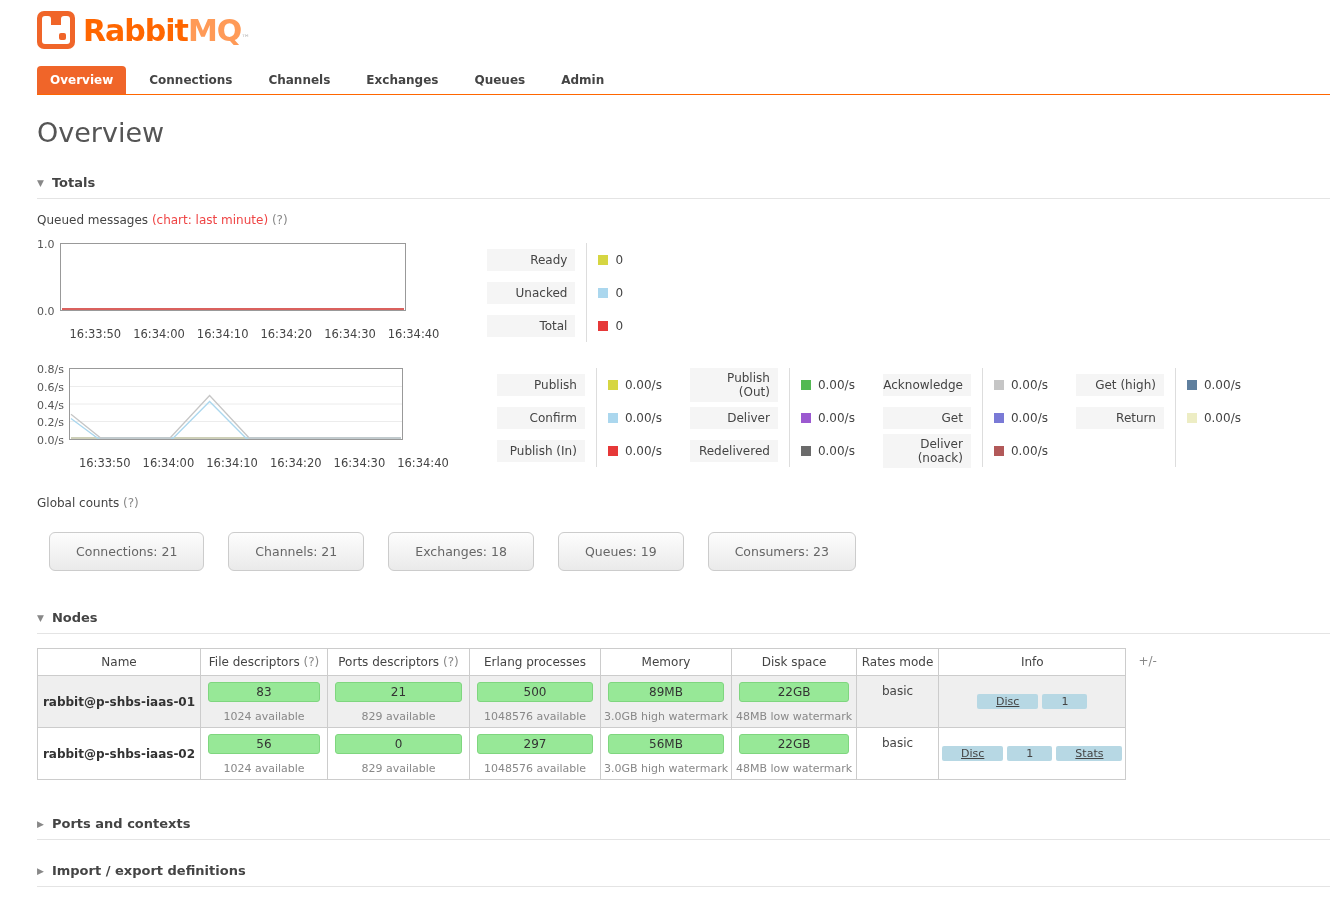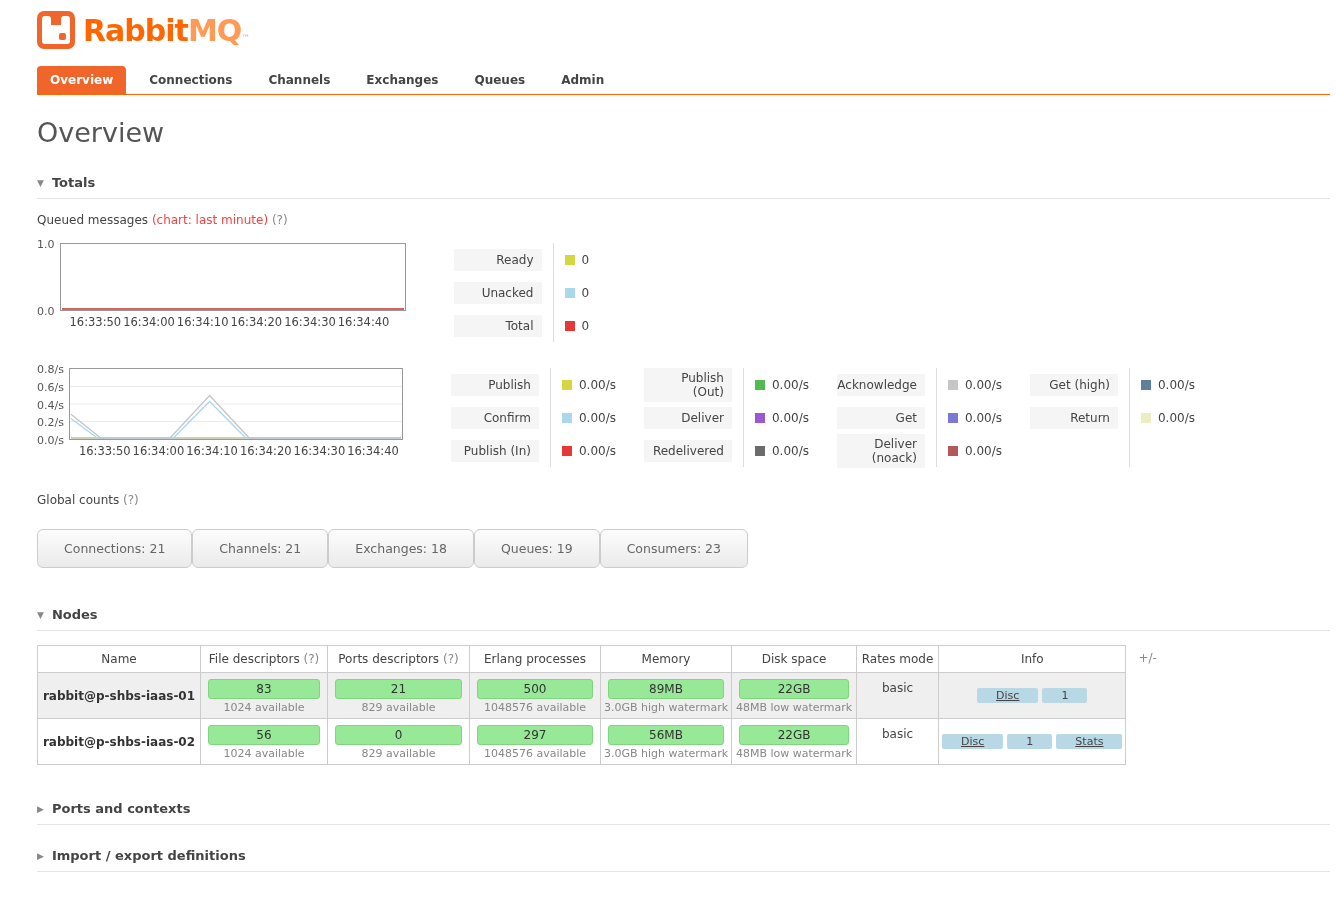--- a/index.html
+++ b/index.html
@@ -47,59 +47,59 @@
   
   .chart-row { display: flex; align-items: flex-start; margin-bottom: 26px; }
   .axiswrap { display: flex; }
   .yaxis {
     display: flex; flex-direction: column; justify-content: space-between;
     align-items: flex-end; font-size: 11px; color: #555; padding: 0 5px 0 0;
     margin-top: -5px;
   }
   .plotcol { display: flex; flex-direction: column; }
   .plot { border: 1px solid #999; background: #fff; }
-  .xaxis { display: flex; gap: 2px; margin-top: 4px; font-size: 11.5px; color: #444; padding-left: 10px; }
+  .xaxis { display: flex; gap: 12px; margin-top: 16px; font-size: 11.5px; color: #444; padding-left: 10px; }
   .xaxis span { white-space: nowrap; }
 
   
   .legend { display: flex; gap: 28px; margin-left: 48px; }
   .lgroup { display: flex; }
   .lcol { display: flex; flex-direction: column; }
   .lrow { height: 33px; display: flex; align-items: center; }
   .lbox {
     display: flex; align-items: center; justify-content: flex-end;
     width: 88px; min-height: 22px; background: #f5f5f5; color: #444;
     padding: 3px 8px; text-align: right; line-height: 14px;
   }
   .ldiv { width: 1px; background: #ddd; margin: 0 11px; align-self: stretch; }
   .swatch { width: 10px; height: 10px; display: inline-block; margin-right: 7px; flex: none; }
   .lval { color: #444; white-space: nowrap; }
 
   
-  .counts-row { display: flex; margin: 22px 0 30px 0; align-items: center; }
+  .counts-row { display: flex; gap: 24px; margin: 22px 0 30px 12px; align-items: center; }
   .count-pill {
     border: 1px solid #ccc; border-radius: 6px; color: #666;
     background: linear-gradient(#fdfdfd, #eaeaea);
     padding: 11px 26px; font-size: 12.5px; white-space: nowrap;
   }
 
   
   .table-wrap { position: relative; display: inline-block; margin-bottom: 10px; }
   table.nodes { border-collapse: collapse; table-layout: fixed; }
   table.nodes th, table.nodes td { border: 1px solid #ccc; vertical-align: middle; }
   table.nodes th { font-weight: normal; color: #444; padding: 6px 4px; text-align: center; background: #fff; font-size: 12px; }
   table.nodes th .help { color: #888; }
   table.nodes td { padding: 4px 3px; text-align: center; }
   table.nodes tr.odd td { background: #efefef; }
   td.namecell { text-align: left; font-weight: bold; padding-left: 8px; color: #333; white-space: nowrap; }
   .bar {
     background: #97e897; border: 1px solid #7fd67f; border-radius: 3px;
     height: 20px; line-height: 18px; margin: 2px 4px 1px 4px; color: #333;
   }
-  .barsub { color: #888; font-size: 11px; margin-top: 2px; white-space: nowrap; overflow: visible; }
+  .barsub { color: #888; font-size: 11px; margin-top: 8px; white-space: nowrap; overflow: visible; }
   .badges { display: flex; gap: 4px; justify-content: center; }
   .badge {
     background: #b7d8e4; color: #444; font-size: 11px; padding: 1px 19px;
     border-radius: 2px; white-space: nowrap;
   }
   .badge.link { text-decoration: underline; cursor: pointer; }
   .plusminus { position: absolute; left: calc(100% + 12px); top: 6px; color: #888; cursor: pointer; }
 </style>
 </head>
 <body>

